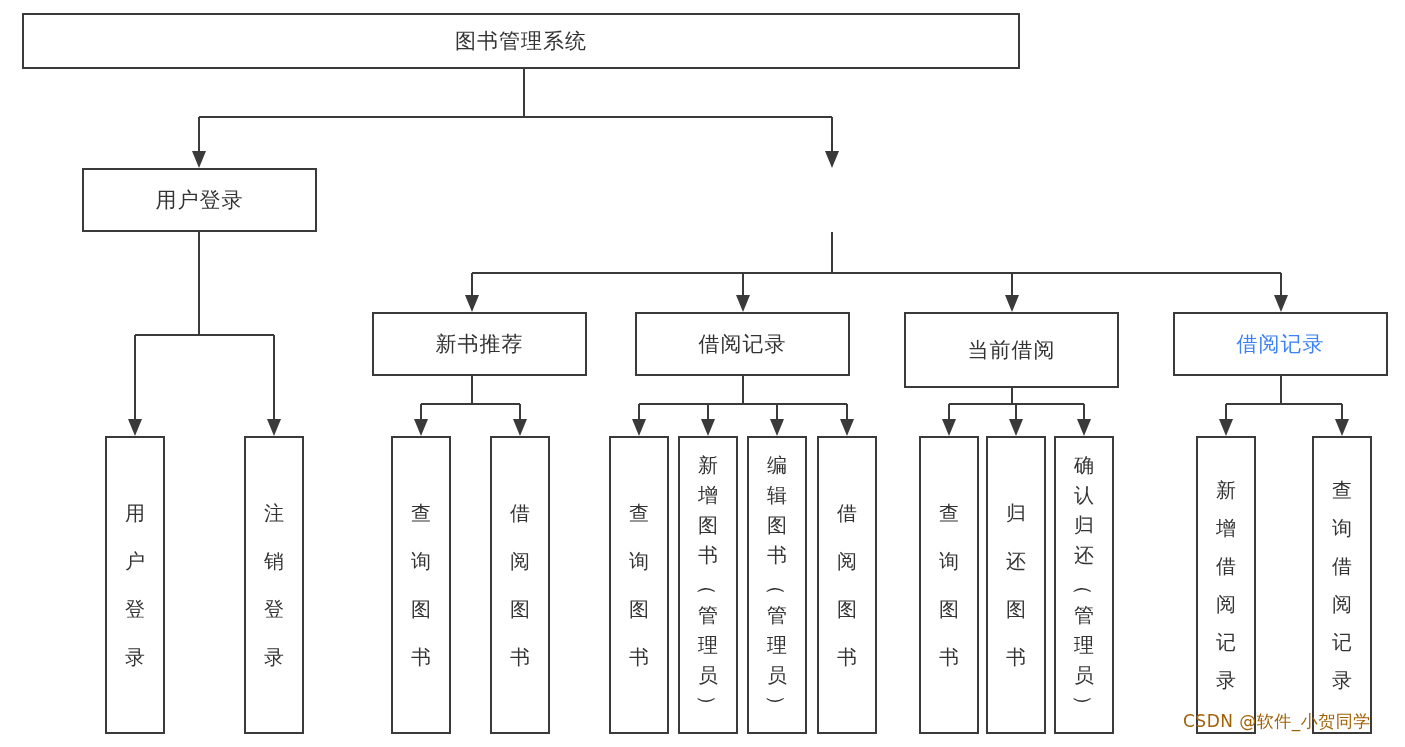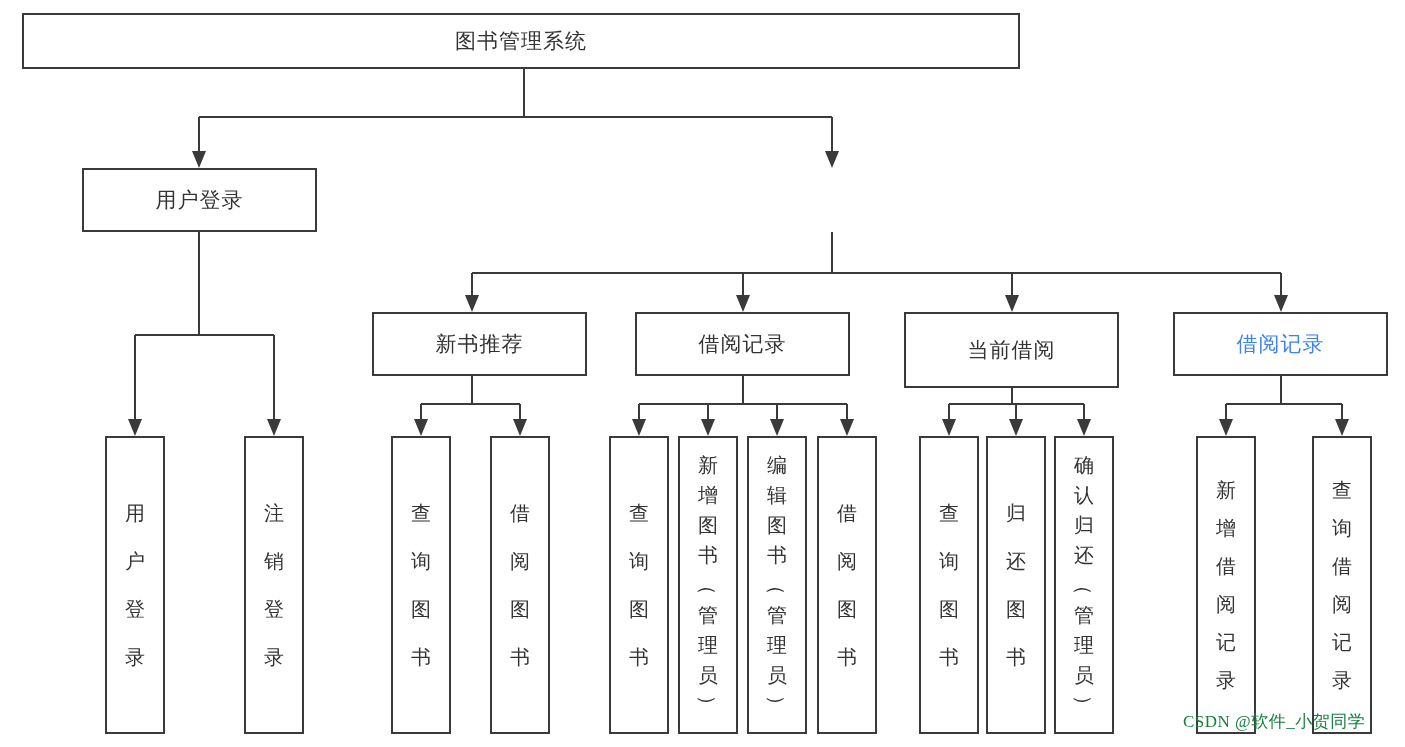--- a/index.html
+++ b/index.html
@@ -216,14 +216,14 @@
     <span class="label">
         <span class="vchar" style="line-height: 38px;">查</span>
         <span class="vchar" style="line-height: 38px;">询</span>
         <span class="vchar" style="line-height: 38px;">借</span>
         <span class="vchar" style="line-height: 38px;">阅</span>
         <span class="vchar" style="line-height: 38px;">记</span>
         <span class="vchar" style="line-height: 38px;">录</span>
       </span>
   </div>
 
-  <div id="watermark" style="color: #15803d; font-family: Liberation Serif, serif;">CSDN @软件_小贺同学</div>
+  <div id="watermark" style="color: #a16207;">CSDN @软件_小贺同学</div>
 </div>
 
 </body></html>

